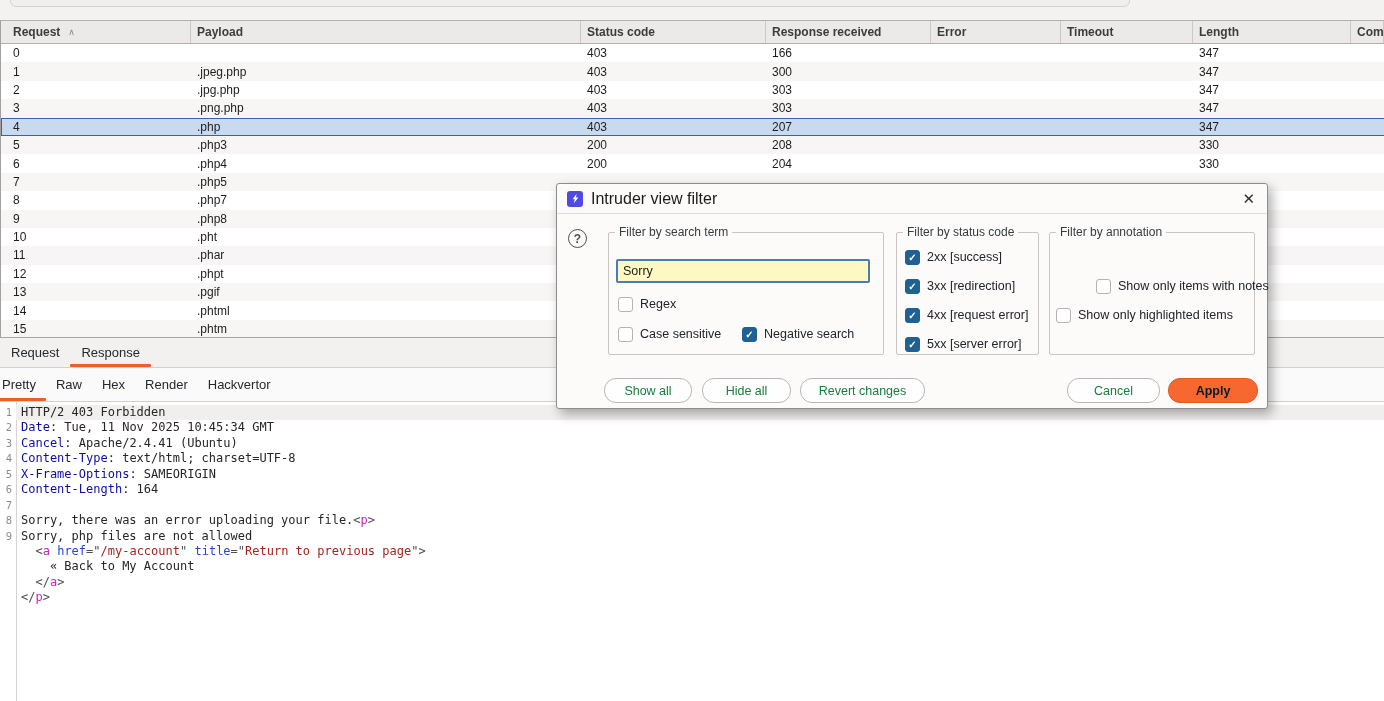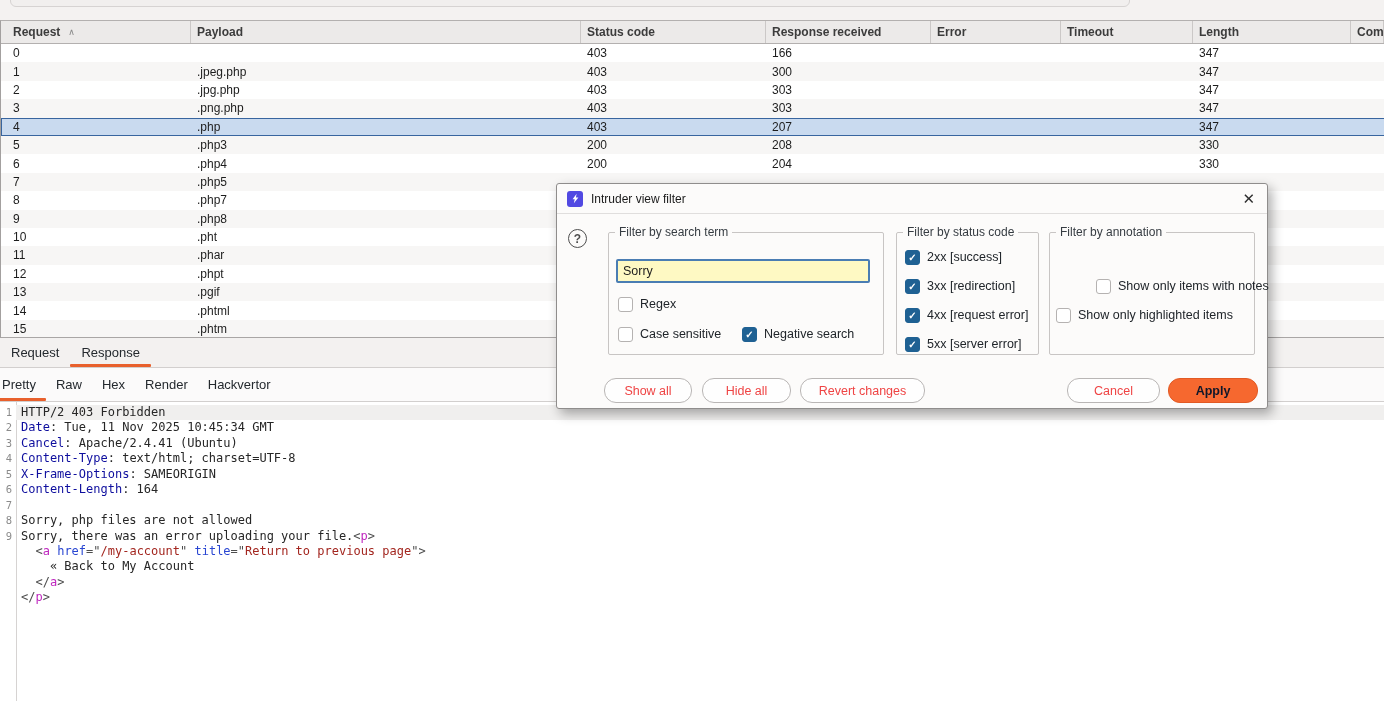--- a/index.html
+++ b/index.html
@@ -59,41 +59,41 @@
   .sg-brk   { color:#4d4d4d; }
 
   
   .dialog { position:absolute; left:556px; top:183px; width:712px; height:226px;
     background:#fcfbfa; border:1px solid #8f8d8c; border-radius:3px;
     box-shadow:4px 5px 12px rgba(0,0,0,.32); z-index:10; }
   .dialog-titlebar { height:30px; display:flex; align-items:center; padding:0 12px 0 10px;
     border-bottom:1px solid #e0dedd; }
   .dlg-icon { width:16px; height:16px; border-radius:3px; background:#5149e2;
     display:flex; align-items:center; justify-content:center; flex:none; }
-  .dlg-title { margin-left:8px; font-size:12px; color:#1b1b1b; flex:1; }
+  .dlg-title { margin-left:8px; font-size:16px; color:#1b1b1b; flex:1; }
   .dlg-close { font-size:15px; color:#2e2e2e; cursor:pointer; line-height:1; }
   .help-icon { position:absolute; left:11px; top:45px; width:19px; height:19px;
     border:1.5px solid #4e4e4e; border-radius:50%; color:#4e4e4e; font-size:12px;
     font-weight:700; display:flex; align-items:center; justify-content:center; cursor:pointer; }
   fieldset { position:absolute; border:1px solid #c8c5c4; border-radius:2px; }
   legend { font-size:12px; color:#363c42; padding:0 4px; margin-left:6px; }
   .fs-search { left:51px; top:41px; width:276px; height:130px; }
   .fs-status { left:339px; top:41px; width:143px; height:130px; }
   .fs-annot  { left:492px; top:41px; width:206px; height:130px; }
   .text-input { position:absolute; left:7px; top:20px; width:254px; height:24px;
     border:2px solid #4a7db3; border-radius:2px; background:#fef9c3; font-size:12.5px;
     font-family:"Liberation Sans", sans-serif; color:#1d1d1d; padding:0 5px; outline:none; }
   .cb { position:absolute; display:flex; align-items:center; gap:7px; height:16px; cursor:pointer; }
   .cb .box { width:15px; height:15px; border:1px solid #b5b2b1; border-radius:3px;
     background:#fff; flex:none; display:flex; align-items:center; justify-content:center;
     font-size:10px; font-weight:700; color:#fff; }
   .cb.checked .box { background:#1f6193; border-color:#1f6193; }
   .cb .lbl { font-size:12.5px; color:#20252a; white-space:nowrap; }
   .btn { position:absolute; top:194px; height:25px; border:1px solid #b9b6b5; border-radius:12px;
-    background:#fefefe; font-size:12.5px; color:#ef4444; display:flex; align-items:center;
+    background:#fefefe; font-size:12.5px; color:#15803d; display:flex; align-items:center;
     justify-content:center; cursor:pointer; font-family:"Liberation Sans", sans-serif; }
   .btn-showall { left:47px;  width:88px; }
   .btn-hideall { left:145px; width:89px; }
   .btn-revert  { left:243px; width:125px; }
   .btn-cancel  { left:510px; width:93px; }
   .btn-apply   { left:611px; width:90px; background:#f6682f; border-color:#e25a24;
     color:#0f172a; font-weight:700; }
 </style>
 </head>
 <body>
@@ -321,22 +321,22 @@
         <span class="ln"></span>
       </div>
     <div class="code-lines">
         <div class="code-line caret"><span class="sg-plain">HTTP/2 403 Forbidden</span></div>
         <div class="code-line"><span class="sg-hdr">Date</span><span class="sg-plain">: Tue, 11 Nov 2025 10:45:34 GMT</span></div>
         <div class="code-line"><span class="sg-hdr">Cancel</span><span class="sg-plain">: Apache/2.4.41 (Ubuntu)</span></div>
         <div class="code-line"><span class="sg-hdr">Content-Type</span><span class="sg-plain">: text/html; charset=UTF-8</span></div>
         <div class="code-line"><span class="sg-hdr">X-Frame-Options</span><span class="sg-plain">: SAMEORIGIN</span></div>
         <div class="code-line"><span class="sg-hdr">Content-Length</span><span class="sg-plain">: 164</span></div>
         <div class="code-line"></div>
+        <div class="code-line"><span class="sg-plain">Sorry, there was an error uploading your file.</span><span class="sg-brk">&lt;</span><span class="sg-tag">p</span><span class="sg-brk">&gt;</span></div>
         <div class="code-line"><span class="sg-plain">Sorry, php files are not allowed</span></div>
-        <div class="code-line"><span class="sg-plain">Sorry, there was an error uploading your file.</span><span class="sg-brk">&lt;</span><span class="sg-tag">p</span><span class="sg-brk">&gt;</span></div>
         <div class="code-line"><span class="sg-plain">  </span><span class="sg-brk">&lt;</span><span class="sg-tag">a</span><span class="sg-plain"> </span><span class="sg-attr">href</span><span class="sg-brk">="</span><span class="sg-val">/my-account</span><span class="sg-brk">" </span><span class="sg-attr">title</span><span class="sg-brk">="</span><span class="sg-val">Return to previous page</span><span class="sg-brk">"&gt;</span></div>
         <div class="code-line"><span class="sg-plain">    « Back to My Account</span></div>
         <div class="code-line"><span class="sg-plain">  </span><span class="sg-brk">&lt;/</span><span class="sg-tag">a</span><span class="sg-brk">&gt;</span></div>
         <div class="code-line"><span class="sg-brk">&lt;/</span><span class="sg-tag">p</span><span class="sg-brk">&gt;</span></div>
       </div>
   </div>
 </div>
 
 <div class="dialog">
   <div class="dialog-titlebar">

